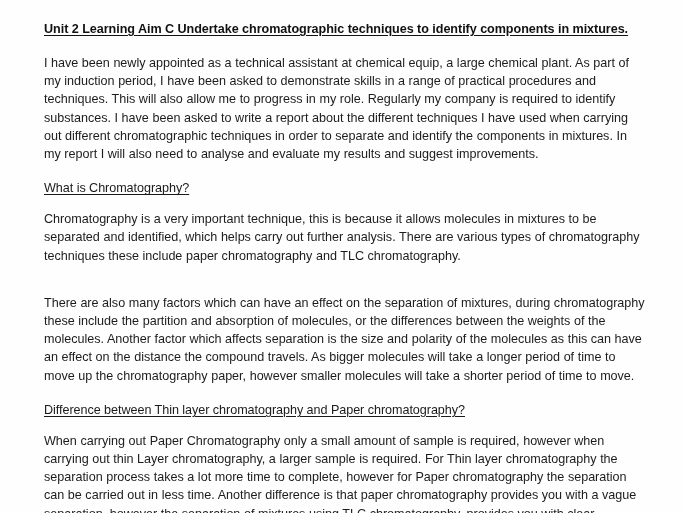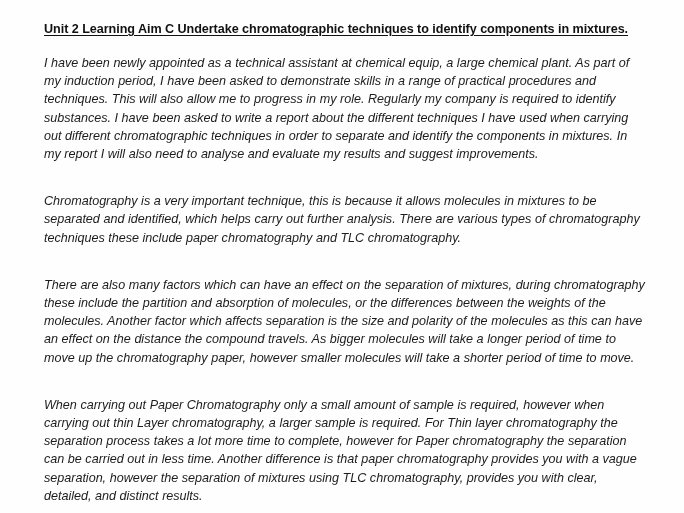--- a/index.html
+++ b/index.html
@@ -48,53 +48,54 @@
   }
   p.para {
     font-size: 12.6px;
     font-weight: normal;
     color: #1c1c1c;
     line-height: 18.2px;
     margin: 0;
     text-align: left;
     letter-spacing: -0.02px;
     word-spacing: 0.1px;
-    font-style: italic;
   }
   .spacer-sm { height: 13px; }
   .spacer-md { height: 14px; }
   .spacer-lg { height: 16px; }
 </style>
 </head>
 <body>
 
 <div class="page">
   <div class="doc-body">
 
     <h1 class="heading-main">Unit 2 Learning Aim C Undertake chromatographic techniques to identify components in mixtures.</h1>
 
     <div class="spacer-md"></div>
 
     <p class="para">I have been newly appointed as a technical assistant at chemical equip, a large chemical plant. As part of my induction period, I have been asked to demonstrate skills in a range of practical procedures and techniques. This will also allow me to progress in my role. Regularly my company is required to identify substances. I have been asked to write a report about the different techniques I have used when carrying out different chromatographic techniques in order to separate and identify the components in mixtures. In my report I will also need to analyse and evaluate my results and suggest improvements.</p>
 
     <div class="spacer-lg"></div>
 
+    <h2 class="heading-sub">What is Chromatography?</h2>
 
     <div class="spacer-sm"></div>
 
     <p class="para">Chromatography is a very important technique, this is because it allows molecules in mixtures to be separated and identified, which helps carry out further analysis. There are various types of chromatography techniques these include paper chromatography and TLC chromatography.</p>
 
     <div class="spacer-lg"></div>
 
 
     <div class="spacer-sm"></div>
 
     <p class="para">There are also many factors which can have an effect on the separation of mixtures, during chromatography these include the partition and absorption of molecules, or the differences between the weights of the molecules. Another factor which affects separation is the size and polarity of the molecules as this can have an effect on the distance the compound travels. As bigger molecules will take a longer period of time to move up the chromatography paper, however smaller molecules will take a shorter period of time to move.</p>
 
     <div class="spacer-lg"></div>
 
+    <h2 class="heading-sub">Difference between Thin layer chromatography and Paper chromatography?</h2>
 
     <div class="spacer-sm"></div>
 
     <p class="para">When carrying out Paper Chromatography only a small amount of sample is required, however when carrying out thin Layer chromatography, a larger sample is required. For Thin layer chromatography the separation process takes a lot more time to complete, however for Paper chromatography the separation can be carried out in less time. Another difference is that paper chromatography provides you with a vague separation, however the separation of mixtures using TLC chromatography, provides you with clear, detailed, and distinct results.</p>
 
   </div>
 </div>
 
 </body></html>

